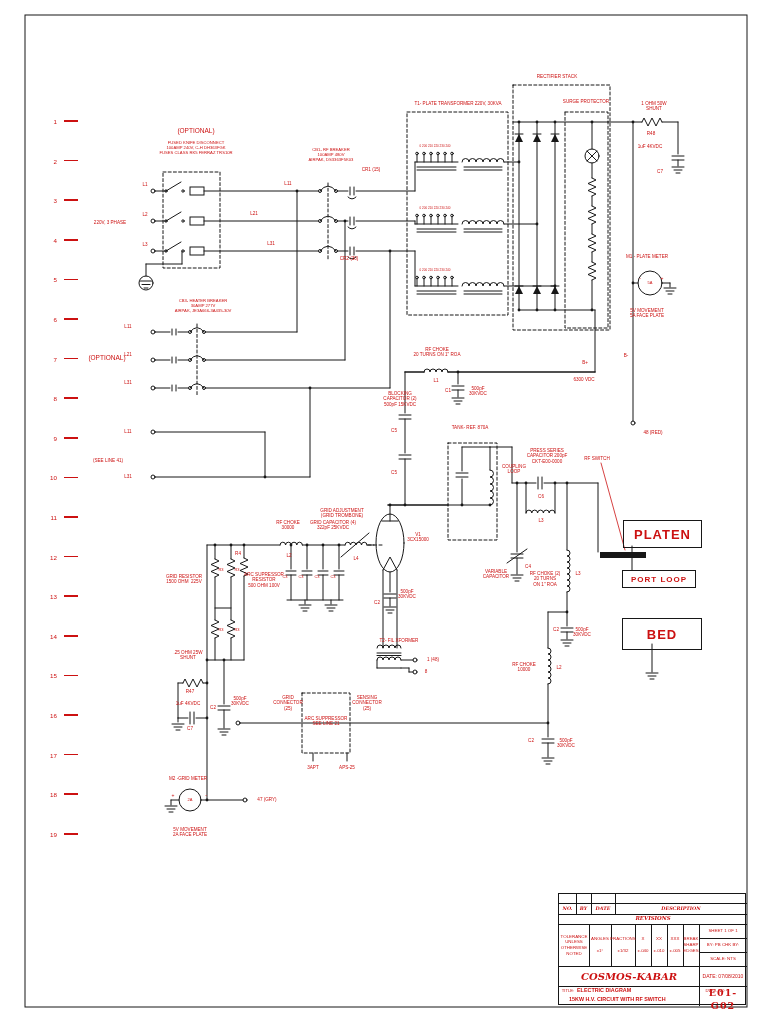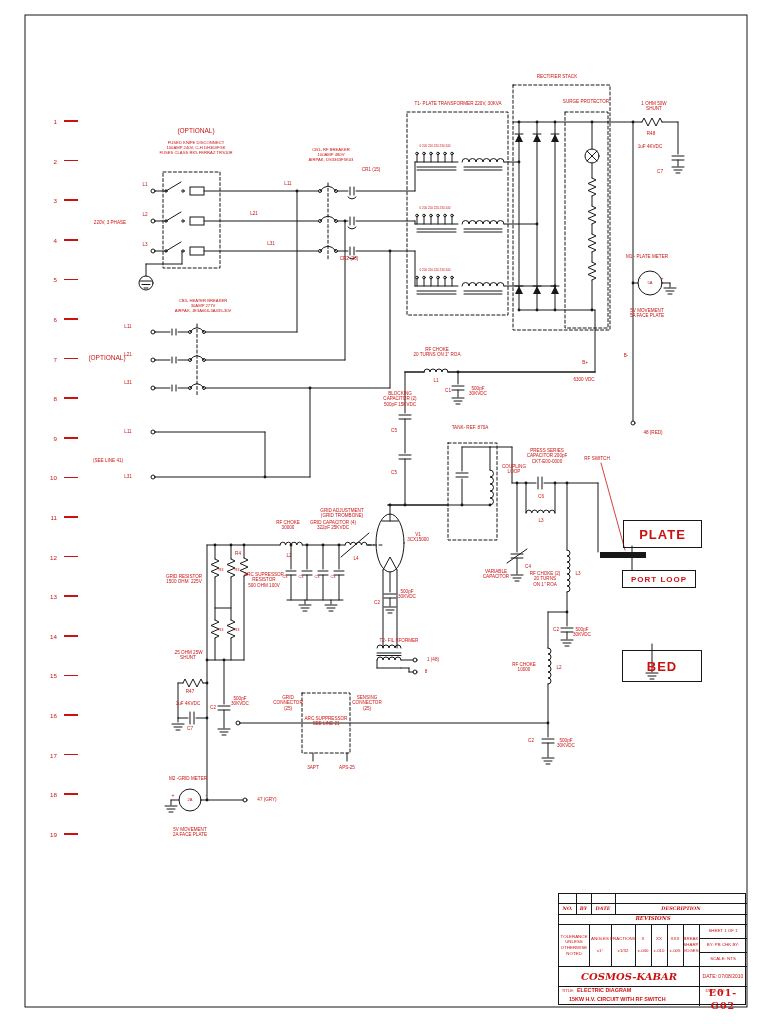--- a/index.html
+++ b/index.html
@@ -288,23 +288,23 @@
       <path d="M190 388 Q197 379 204 388"></path>
     <path d="M197 324 V396" class="d"></path>
     <circle cx="153" cy="432" r="2"></circle>
       <circle cx="153" cy="477" r="2"></circle>
     <path d="M155 432 H265 M265 432 V477 M155 477 H310 M310 477 V388"></path>
     <circle cx="265" cy="477" r="1.4" class="dot"></circle>
       <circle cx="310" cy="388" r="1.4" class="dot"></circle>
   </g>
 </svg>
 
-<div class="bx" style="left:623px;top:520px;width:77px;height:26px;font-size:13px">PLATE</div>
+<div class="bx" style="left:623px;top:520px;width:77px;height:26px;font-size:13px">PLATEN</div>
 <div class="bx" style="left:622px;top:570px;width:72px;height:16px;font-size:8px">PORT LOOP</div>
-<div class="bx" style="left:622px;top:650px;width:78px;height:30px;font-size:13px">BED</div>
+<div class="bx" style="left:622px;top:618px;width:78px;height:30px;font-size:13px">BED</div>
 
 <div id="labels">
     <div class="lbl" style="left: 196px; top: 131px; font-size: 6.5px;">(OPTIONAL)</div>
     <div class="lbl" style="left: 196px; top: 148px; font-size: 4.2px;">FUSED KNIFE DISCONNECT
 100AMP 240V, C-H DH363FGK
 FUSES CLASS RK5 FERRAZ TRS10R</div>
     <div class="lbl" style="left: 331px; top: 155px; font-size: 4.2px;">CB1- RF BREAKER
 100AMP 480V
 AIRPAK, DS3363F5K03</div>
     <div class="lbl" style="left: 371px; top: 170px;">CR1 (15)</div>

